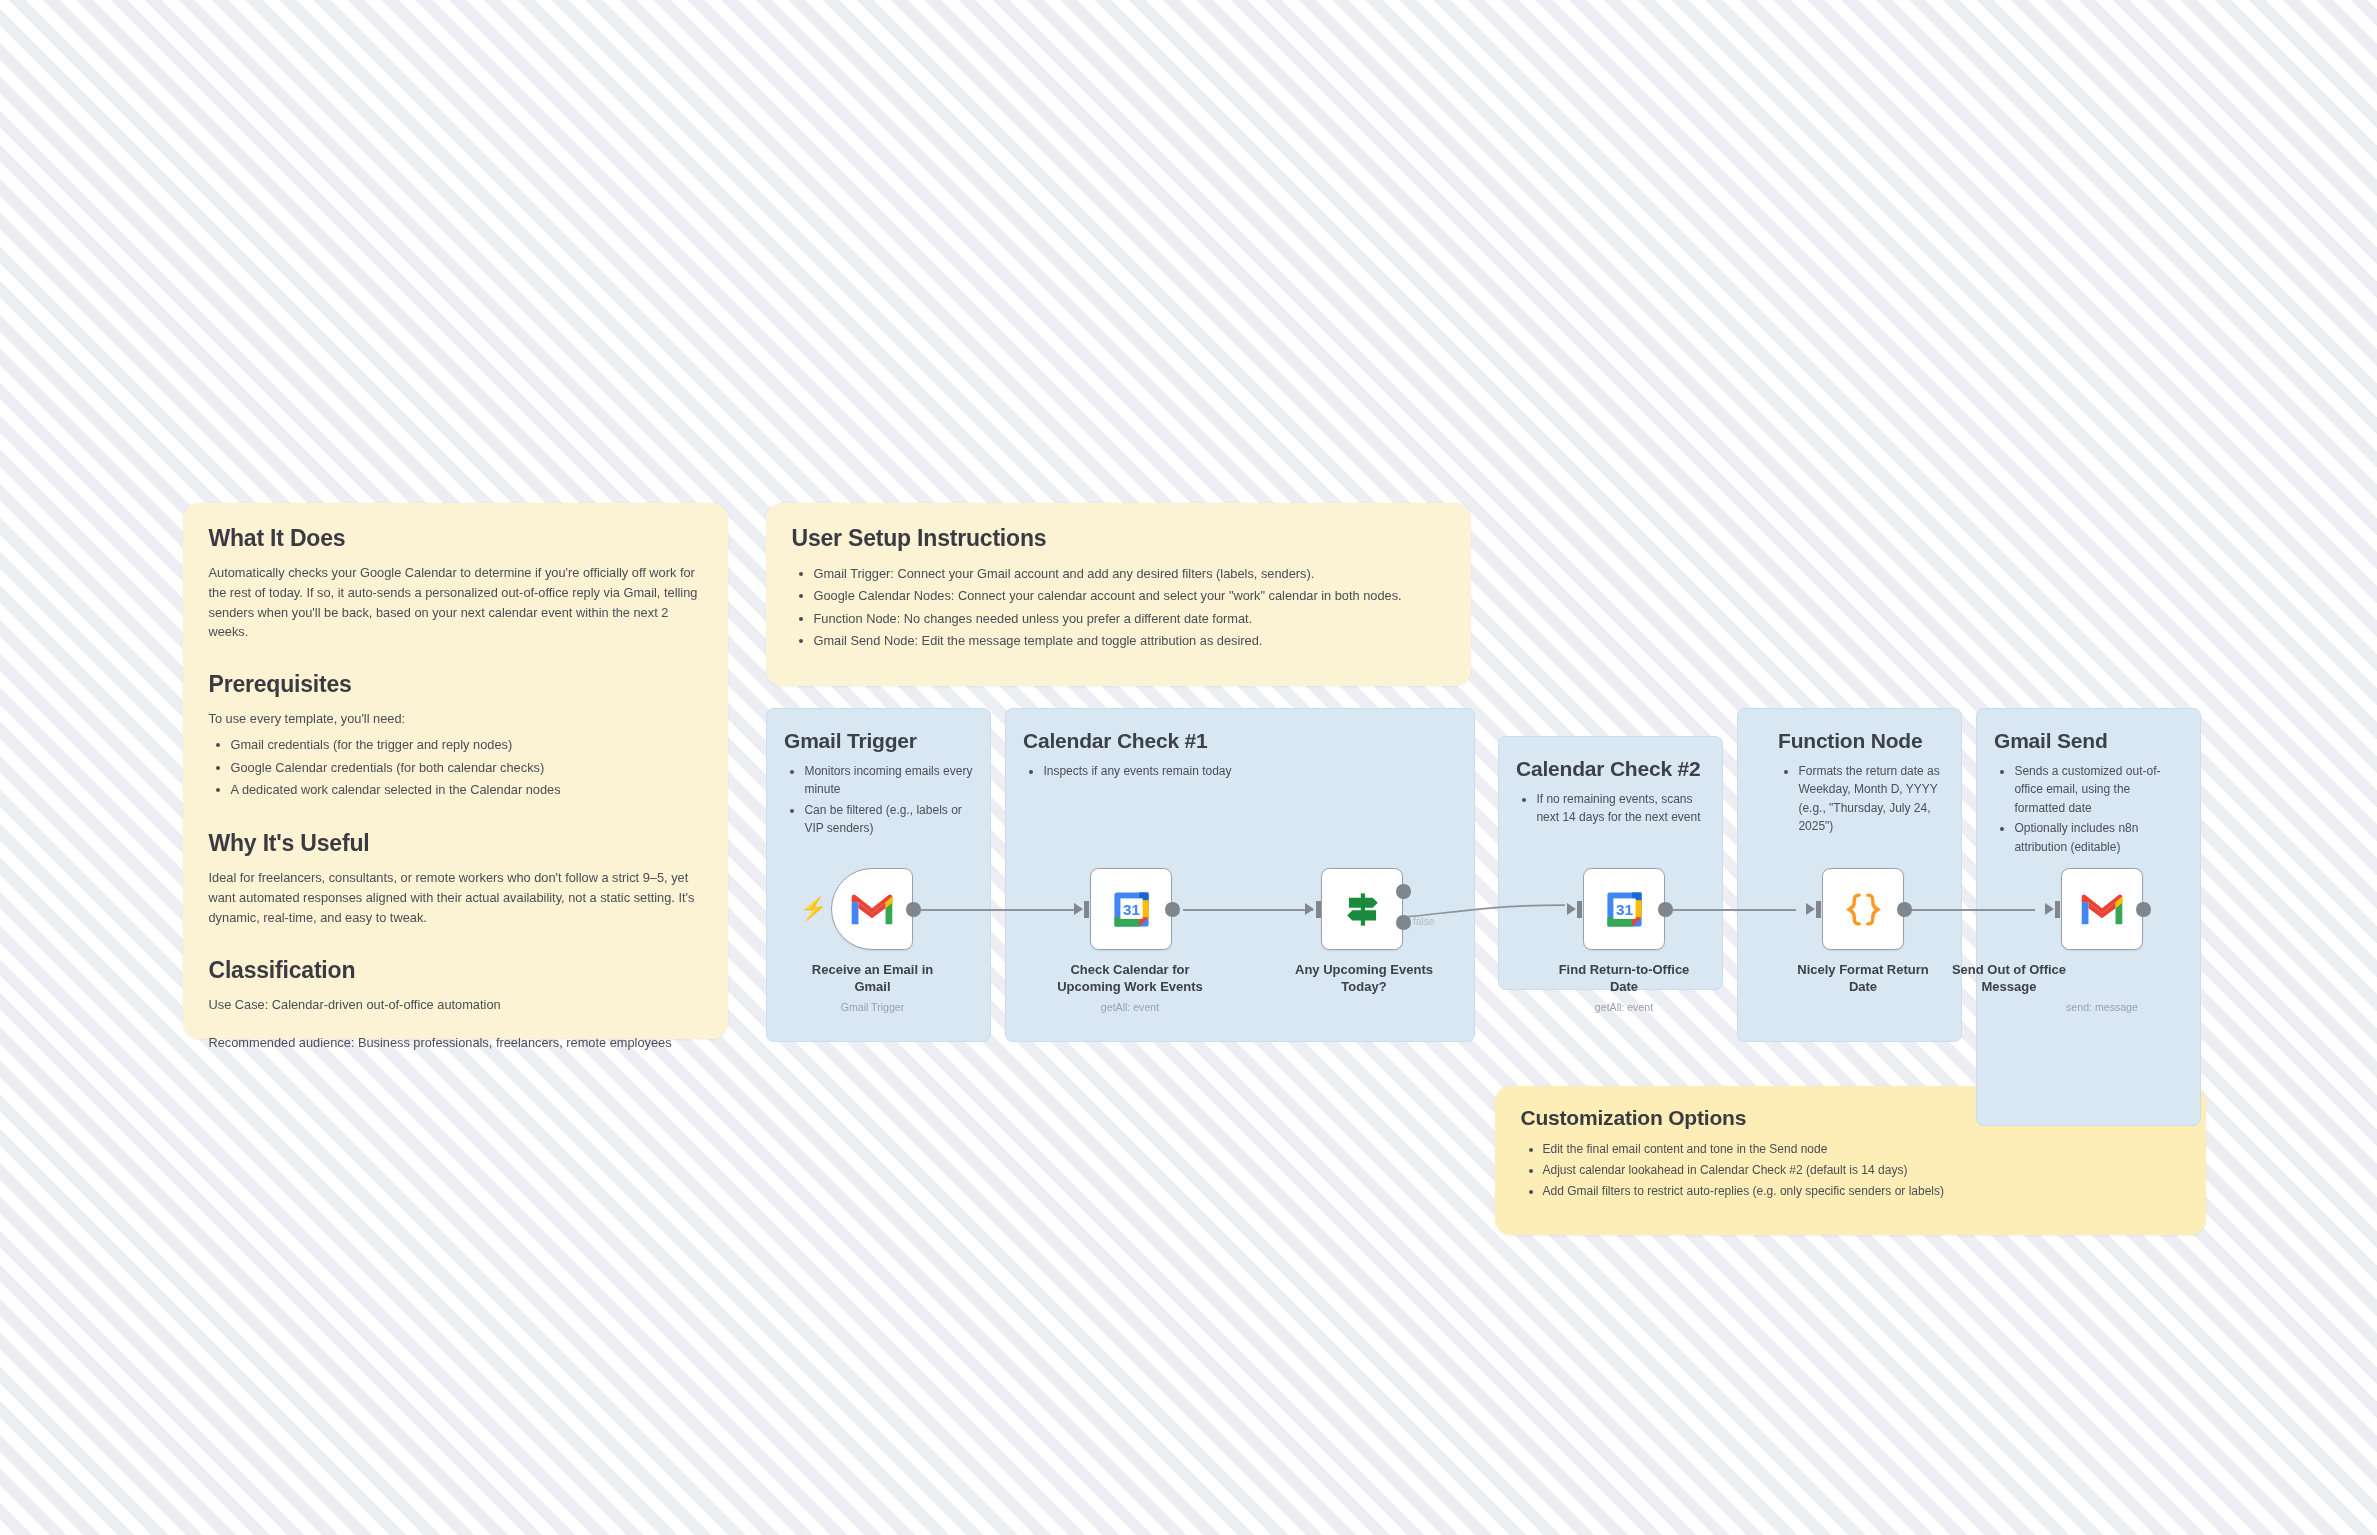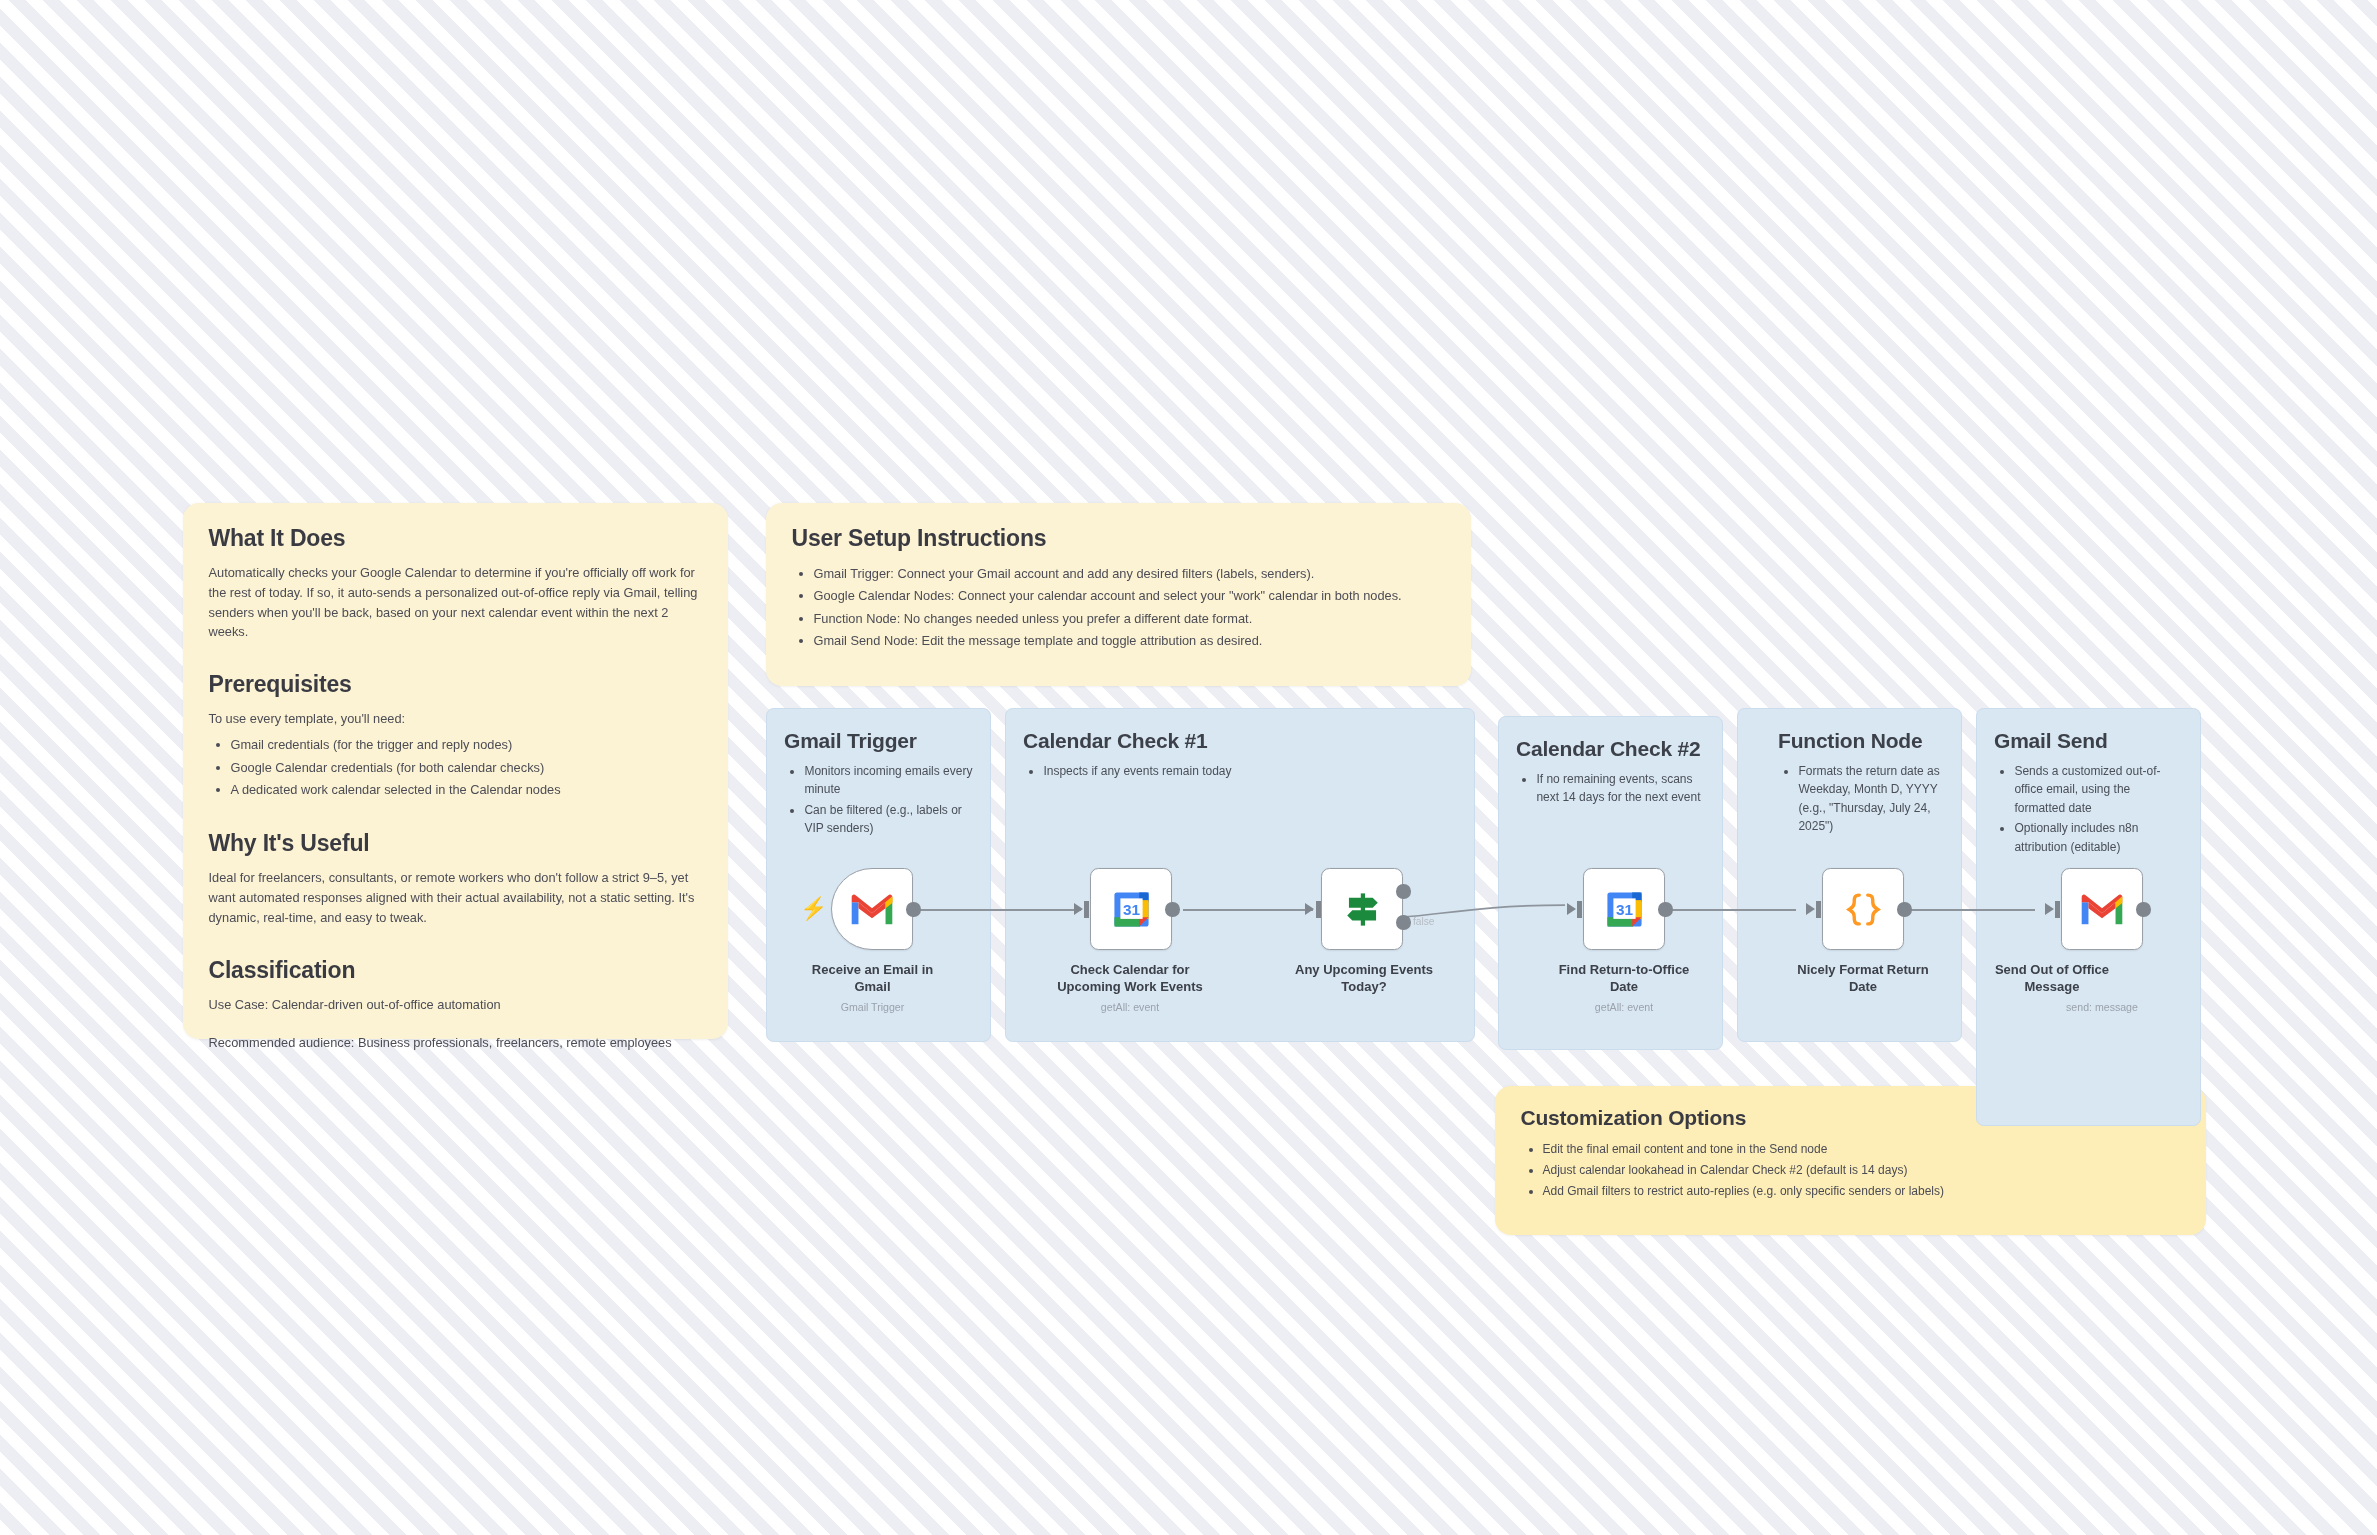--- a/index.html
+++ b/index.html
@@ -202,21 +202,21 @@
     </ul>
   </div>
 
   <div class="group" style="left:1005px;top:708px;width:470px;height:334px;">
     <h3>Calendar Check #1</h3>
     <ul>
       <li>Inspects if any events remain today</li>
     </ul>
   </div>
 
-  <div class="group" style="left:1498px;top:716px;width:225px;height:334px;">
+  <div class="group" style="left:1498px;top:736px;width:225px;height:254px;">
     <h3>Calendar Check #2</h3>
     <ul>
       <li>If no remaining events, scans next 14 days for the next event</li>
     </ul>
   </div>
 
   <div class="group" style="left:1737px;top:708px;width:225px;height:334px;padding-left:40px;">
     <h3>Function Node</h3>
     <ul>
       <li>Formats the return date as Weekday, Month D, YYYY (e.g., "Thursday, July 24, 2025")</li>
@@ -322,17 +322,17 @@
     <svg width="44" height="34" viewBox="0 0 52 40">
       <path d="M4 38 L4 10 L26 26 L48 10 L48 38 Z" fill="#ffffff"></path>
       <path d="M2 38 L2 12 L10 12 L10 38 Z" fill="#4285f4"></path>
       <path d="M42 38 L42 12 L50 12 L50 38 Z" fill="#34a853"></path>
       <path d="M2 12 L2 6 C2 3 5 2 7 4 L26 19 L45 4 C47 2 50 3 50 6 L50 12 L42 12 L26 25 L10 12 Z" fill="#ea4335"></path>
       <path d="M10 12 L26 25 L42 12 L42 19 L26 31 L10 19 Z" fill="#ea4335"></path>
       <path d="M42 12 L50 5 L50 13 L42 19 Z" fill="#fbbc04"></path>
     </svg>
   </div>
   <div class="dot" style="left:2136px;top:902px;"></div>
-  <div class="node-label" style="left:1971px;top:962px;width:162px;">Send Out of Office Message</div>
+  <div class="node-label" style="left:1928px;top:962px;width:162px;">Send Out of Office Message</div>
   <div class="node-sub" style="left:2021px;top:1001px;width:162px;">send: message</div>
 
 </div>
 
 
 </body></html>

